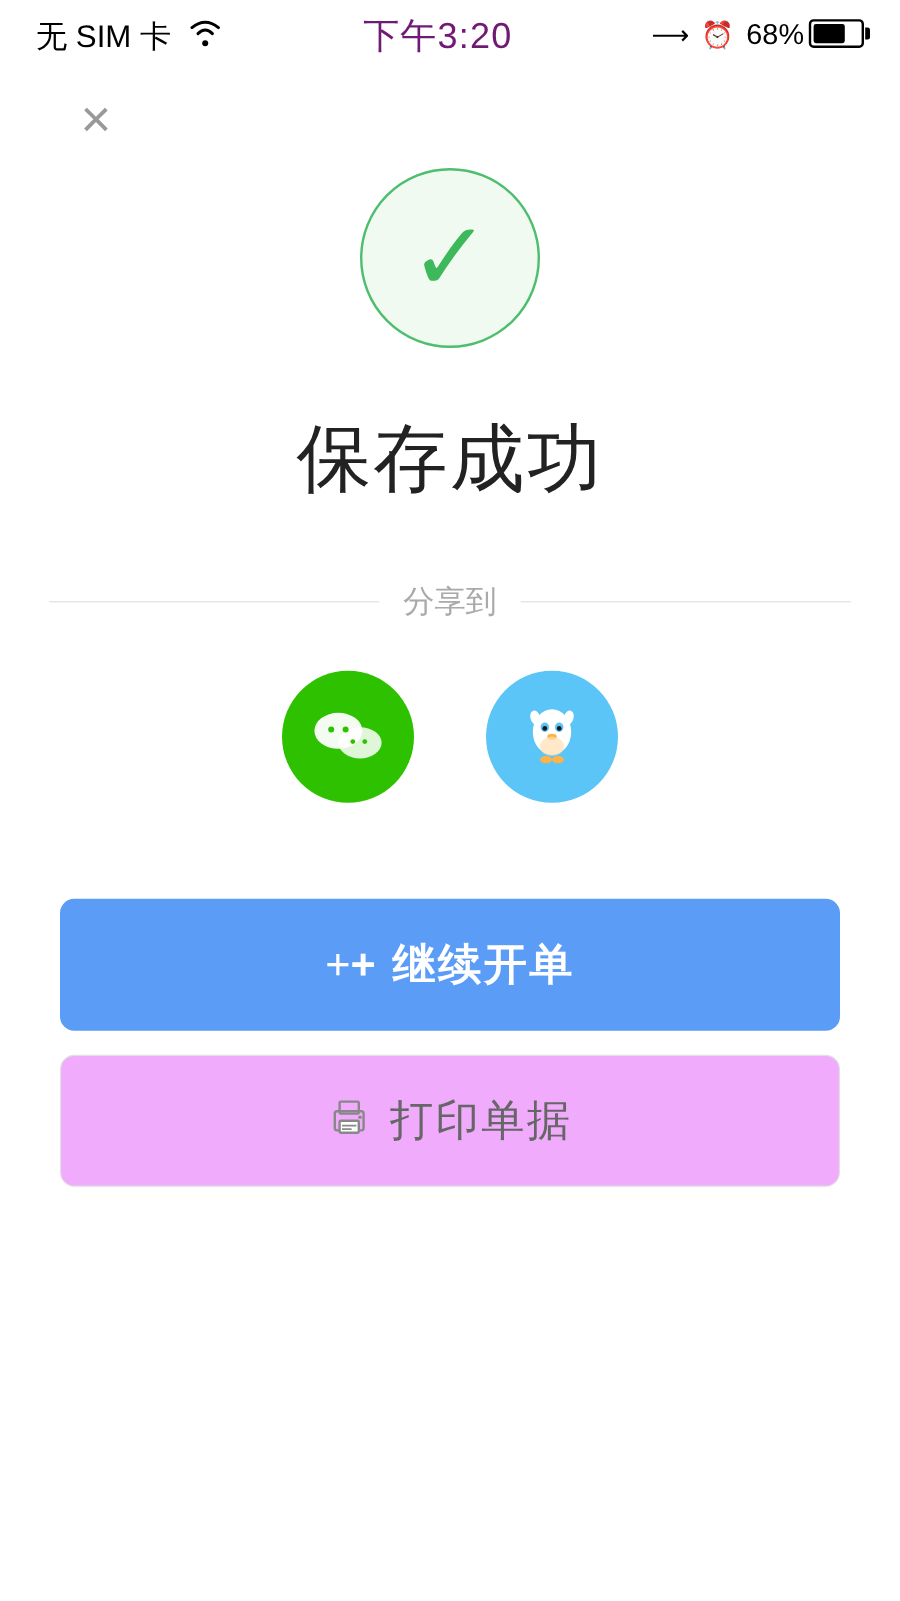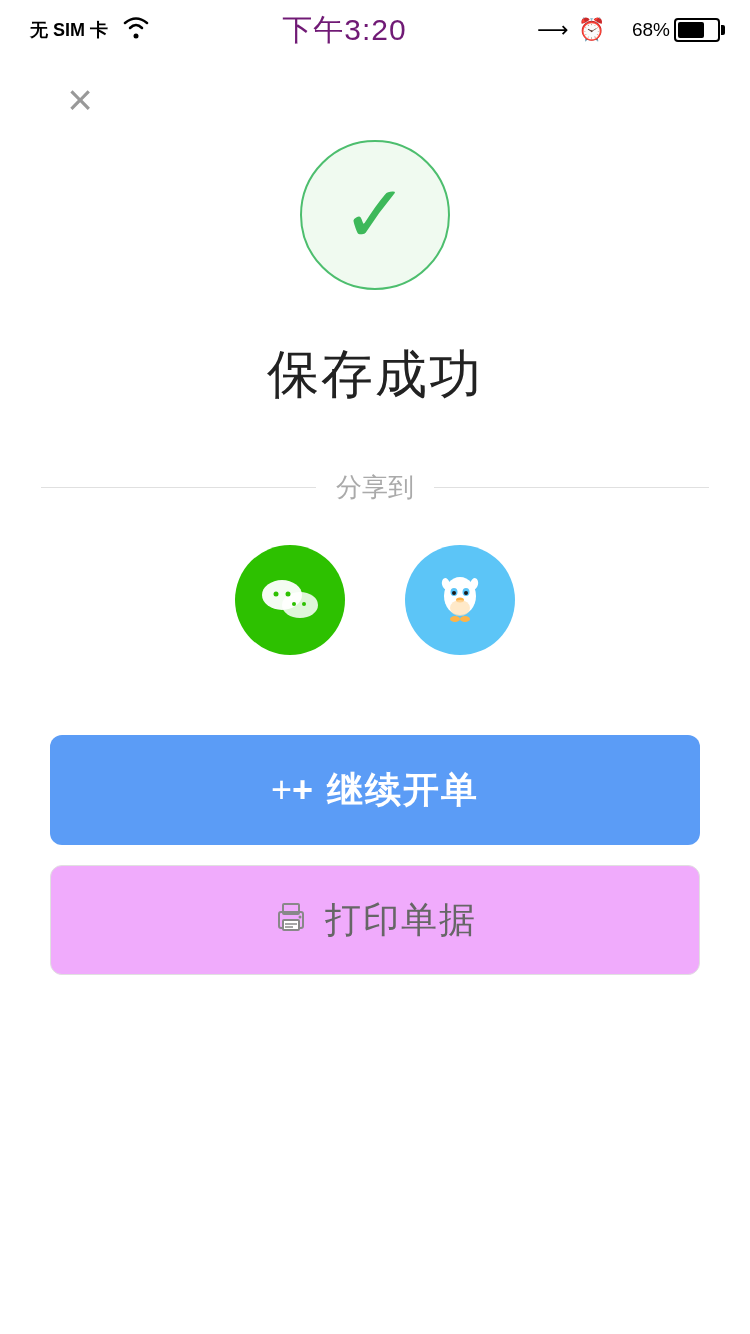--- a/index.html
+++ b/index.html
@@ -21,46 +21,45 @@
       display: flex;
       align-items: center;
       justify-content: space-between;
       padding: 0 30px;
       background: #fff;
     }
     .status-left {
       display: flex;
       align-items: center;
       gap: 12px;
-      font-size: 18px;
-      font-weight: 700;
+      font-size: 26px;
+      font-weight: 400;
       color: #000;
     }
     .wifi-icon {
       font-size: 26px;
     }
     .status-center {
       font-size: 30px;
       font-weight: 500;
       color: #701a75;
       letter-spacing: 1px;
     }
     .status-right {
       display: flex;
       align-items: center;
       gap: 10px;
       font-size: 24px;
       color: #000;
     }
     .battery-block {
       display: flex;
-      align-items: center;
+      align-items: flex-start;
       gap: 4px;
-      font-size: 19px;
-      margin-left: 16px;
+      font-size: 24px;
     }
     .battery-icon {
       width: 46px;
       height: 24px;
       border: 2px solid #000;
       border-radius: 4px;
       position: relative;
       display: flex;
       align-items: center;
       padding: 2px;
@@ -123,21 +122,21 @@
       margin-bottom: 50px;
     }
     .checkmark {
       font-size: 80px;
       color: #3db85a;
       line-height: 1;
     }
 
     
     .success-title {
-      font-size: 52px;
+      font-size: 62px;
       font-weight: 500;
       color: #222;
       margin-bottom: 60px;
       letter-spacing: 2px;
     }
 
     
     .share-section {
       width: 100%;
       display: flex;

